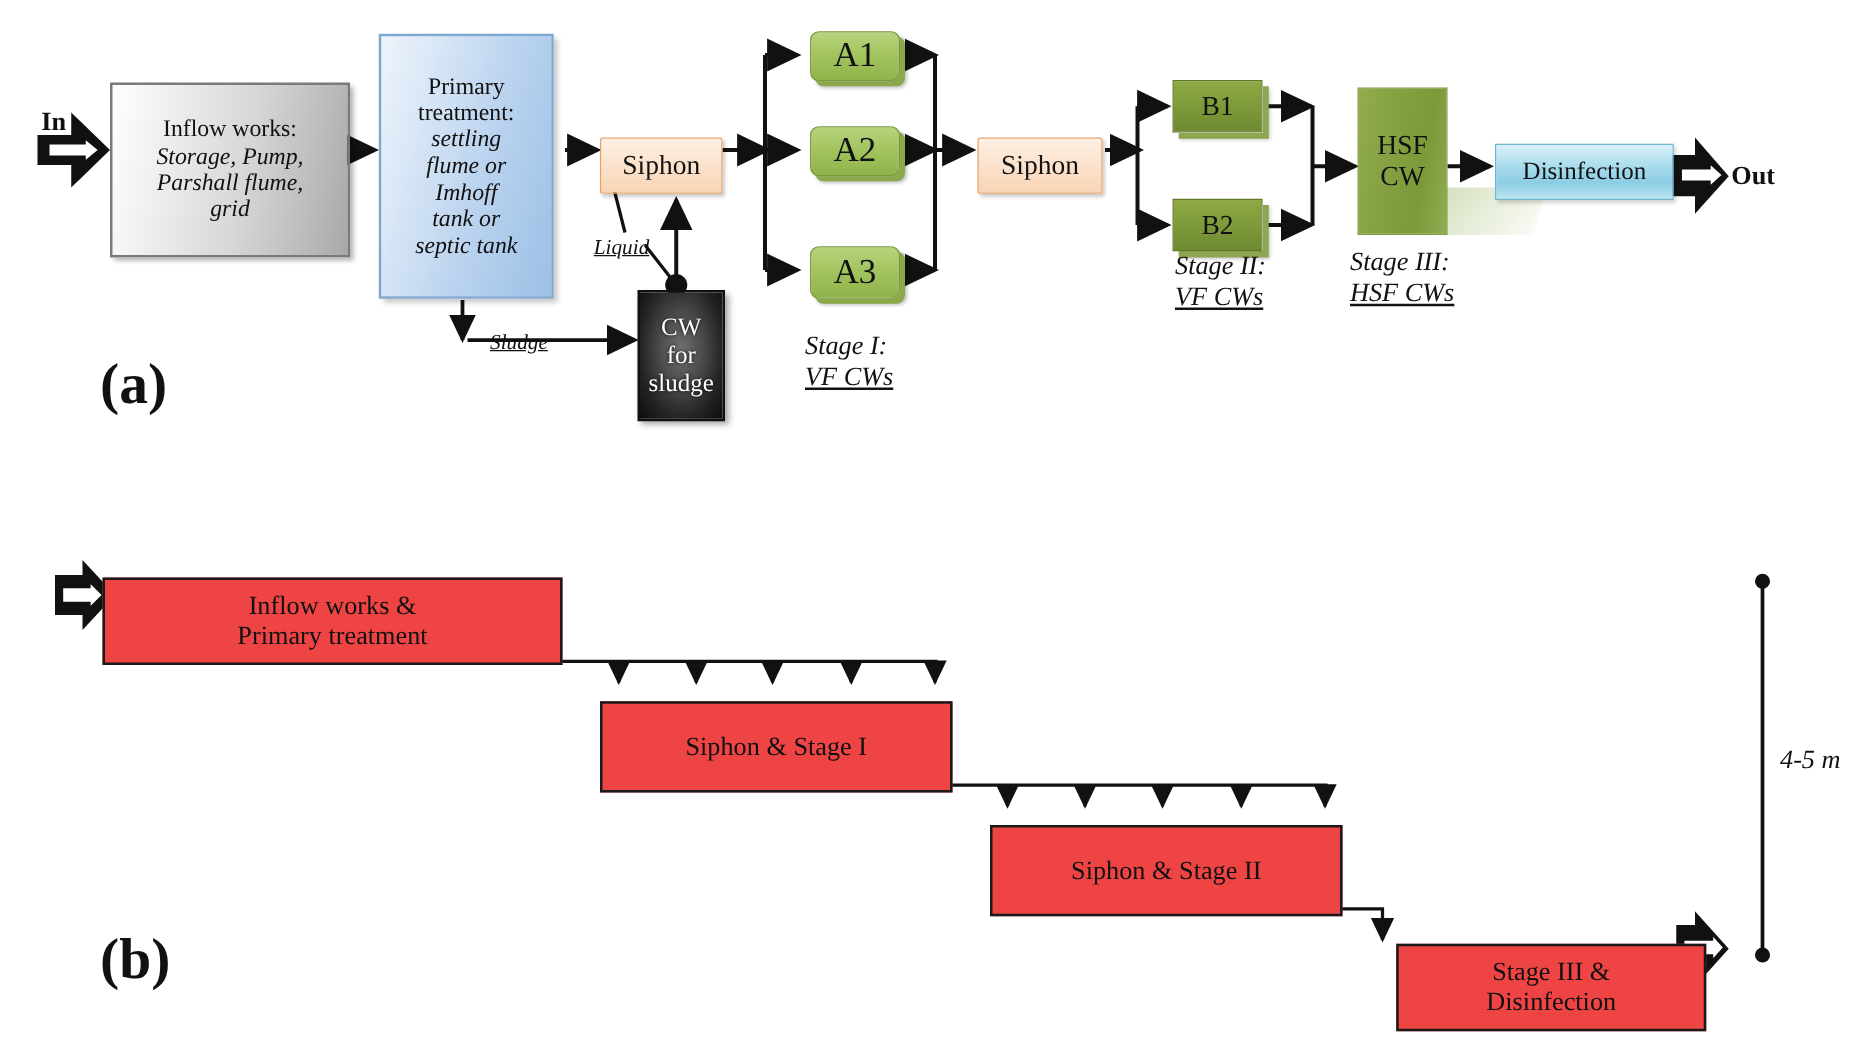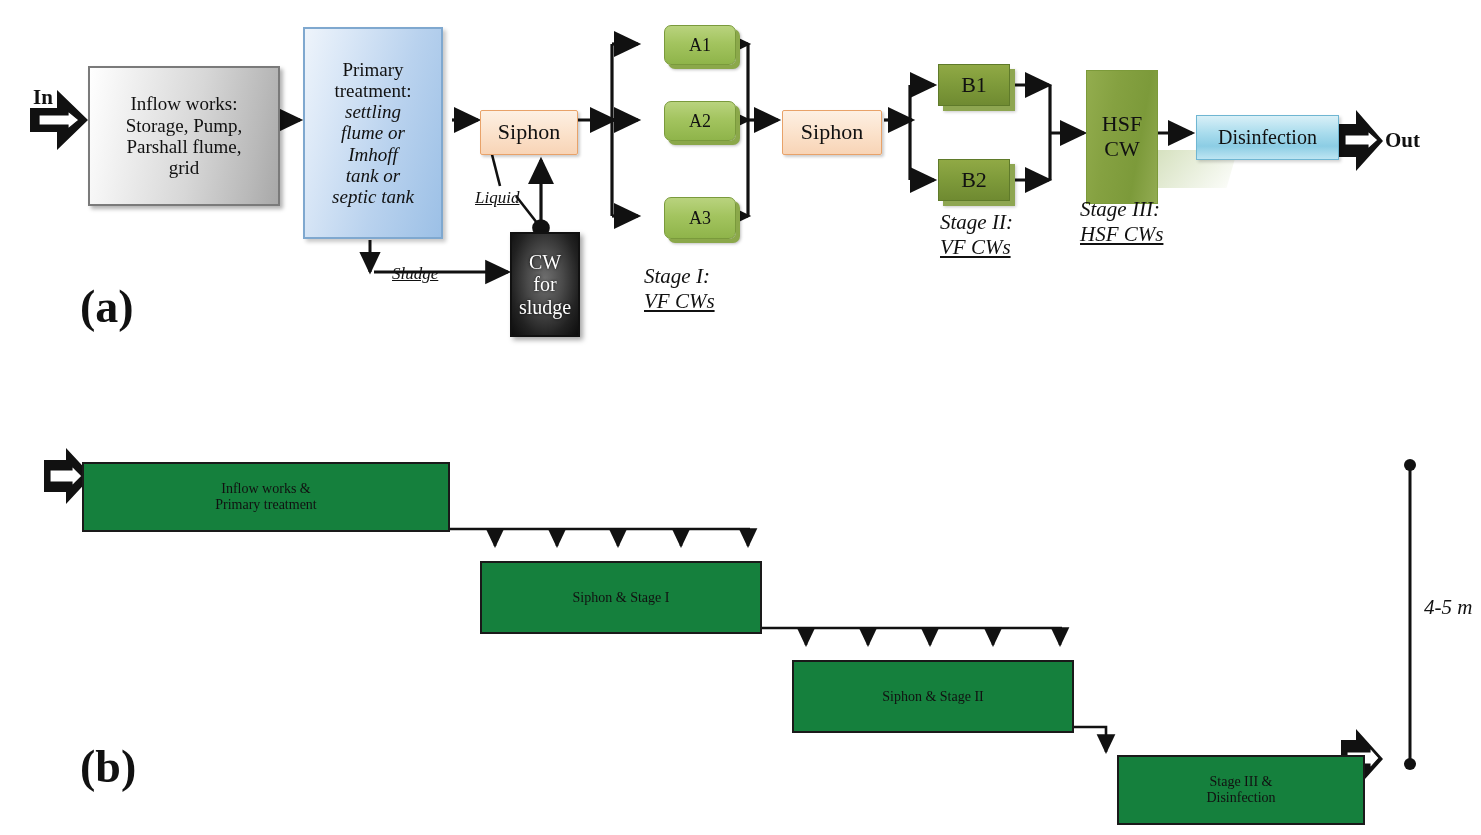--- a/index.html
+++ b/index.html
@@ -14,21 +14,21 @@
        justify-content:center;text-align:center;line-height:1.12;}
 
   
   .inflow-box{
     background:linear-gradient(100deg,#ffffff 0%,#f2f2f2 18%,#d7d7d7 55%,#b9b9b9 85%,#a8a8a8 100%);
     border:2px solid #7a7a7a;
     box-shadow:3px 3px 4px rgba(0,0,0,.30);
     font-size:19px;
   }
   .inflow-box .t1{font-style:normal;}
-  .inflow-box .t2{}
+  .inflow-box .t2{font-style:italic;}
 
   .primary-box{
     background:linear-gradient(105deg,#eef4fb 0%,#dbe8f7 22%,#b9d2ee 60%,#9cc0e6 100%);
     border:2px solid #7fa8cf;
     box-shadow:3px 3px 4px rgba(0,0,0,.22);
     font-size:19px;flex-direction:column;
   }
   .primary-box .t1{font-style:normal;}
   .primary-box .t2{font-style:italic;}
 
@@ -42,21 +42,21 @@
   .sludgecw-box{
     background:radial-gradient(ellipse at 50% 45%, #6f6f6f 0%, #4a4a4a 38%, #222 72%, #0d0d0d 100%);
     border:2px solid #111;color:#fff;font-size:20px;
     flex-direction:column;box-shadow:3px 3px 5px rgba(0,0,0,.35);
     text-shadow:0 0 3px rgba(0,0,0,.9);
   }
 
   .a-box{
     background:linear-gradient(180deg,#b9d37e 0%,#a3c45f 45%,#8fb44a 100%);
     border:1.5px solid #7a9a3c;border-radius:7px;
-    font-size:18px;box-shadow:4px 4px 0 #8ba84a, 5px 5px 3px rgba(0,0,0,.25);margin-left:16px;
+    font-size:28px;box-shadow:4px 4px 0 #8ba84a, 5px 5px 3px rgba(0,0,0,.25);
   }
 
   .b-box{
     background:linear-gradient(180deg,#90a945 0%,#7e9a3a 50%,#6f8a31 100%);
     border:1.5px solid #5f7a2a;
     font-size:22px;box-shadow:5px 5px 0 #8ea651, 6px 6px 3px rgba(0,0,0,.22);
   }
 
   .hsf-box{
     background:linear-gradient(100deg,#93ad4e 0%,#85a141 35%,#7c9a3a 70%,#92ab52 100%);
@@ -66,21 +66,21 @@
     position:absolute;background:linear-gradient(120deg,rgba(200,215,170,.75),rgba(236,242,225,.25));
   }
 
   .disinfect-box{
     background:linear-gradient(180deg,#d9f0f7 0%,#a9dced 40%,#8ccde4 70%,#bde5f2 100%);
     border:1.5px solid #6fb6d2;
     font-size:20px;box-shadow:2px 2px 3px rgba(0,0,0,.18);
   }
 
   .plain-box{
-    background:#15803d;border:2px solid #1a1a1a;font-size:14px;flex-direction:column;
+    background:#ef4444;border:2px solid #1a1a1a;font-size:21px;flex-direction:column;
   }
 
   
   .stage-label{position:absolute;font-style:italic;font-size:21px;line-height:1.18;text-align:left;}
   .stage-label .u{text-decoration:underline;}
   .flow-label{position:absolute;font-style:italic;font-size:17px;text-decoration:underline;}
   .panel-label{position:absolute;font-weight:bold;font-size:46px;font-family:"Liberation Serif",serif;}
   .scale-label{position:absolute;font-style:italic;font-size:21px;}
   .io-label{position:absolute;font-weight:bold;font-size:21px;}
 
@@ -228,27 +228,27 @@
   <div class="stage-label" style="left:644px;top:264px;">
     <div>Stage I:</div>
     <div class="u">VF CWs</div>
   </div>
 
   <div class="box siphon-box" style="left:782px;top:110px;width:100px;height:45px;">Siphon</div>
 
   <div class="box b-box" style="left:938px;top:64px;width:72px;height:42px;">B1</div>
   <div class="box b-box" style="left:938px;top:159px;width:72px;height:42px;">B2</div>
 
-  <div class="stage-label" style="left:940px;top:210px;">
+  <div class="stage-label" style="left:940px;top:200px;">
     <div>Stage II:</div>
     <div class="u">VF CWs</div>
   </div>
 
   <div class="hsf-shadow" style="left:1152px;top:150px;width:80px;height:38px;transform:skewX(-16deg);"></div>
-  <div class="box hsf-box" style="left:1086px;top:70px;width:72px;height:134px;">
+  <div class="box hsf-box" style="left:1086px;top:70px;width:72px;height:118px;">
     <div>
       <div>HSF</div>
       <div>CW</div>
     </div>
   </div>
 
   <div class="stage-label" style="left:1080px;top:197px;">
     <div>Stage III:</div>
     <div class="u">HSF CWs</div>
   </div>

